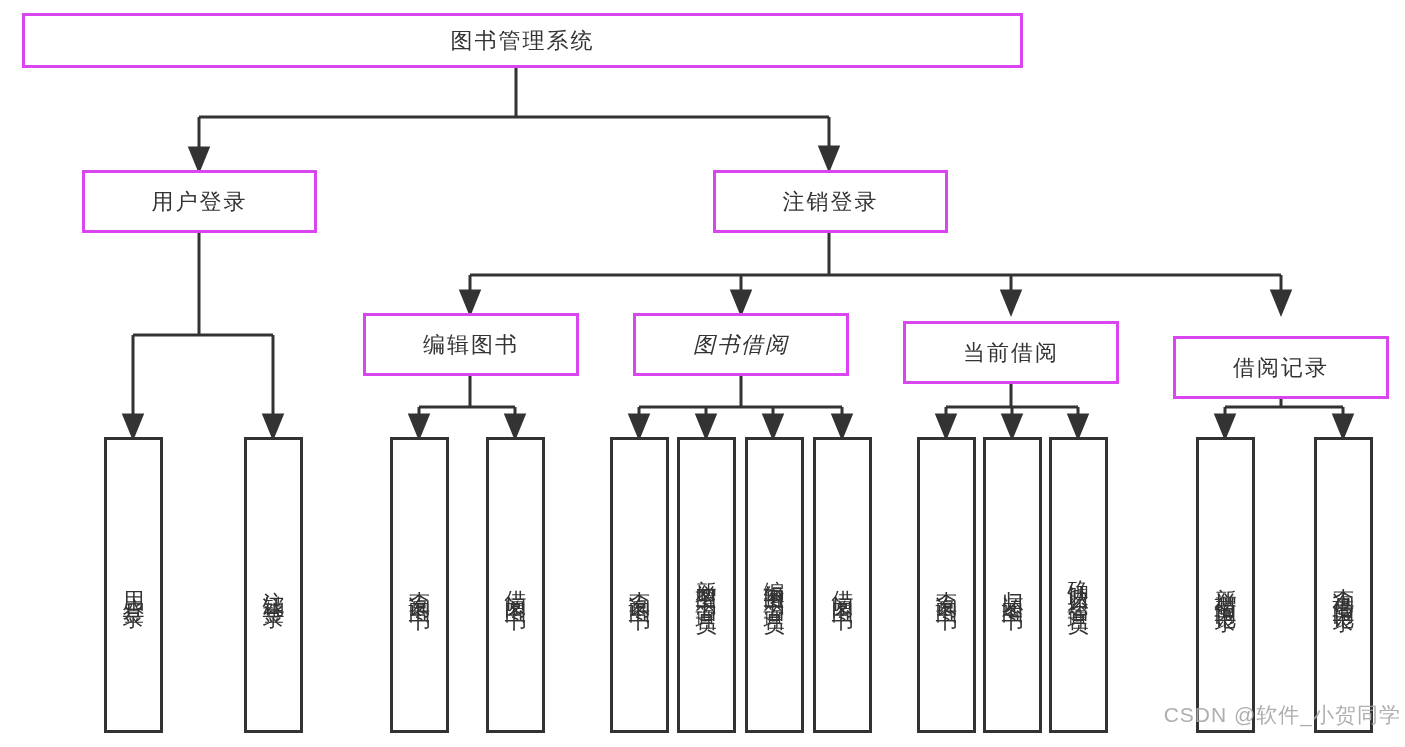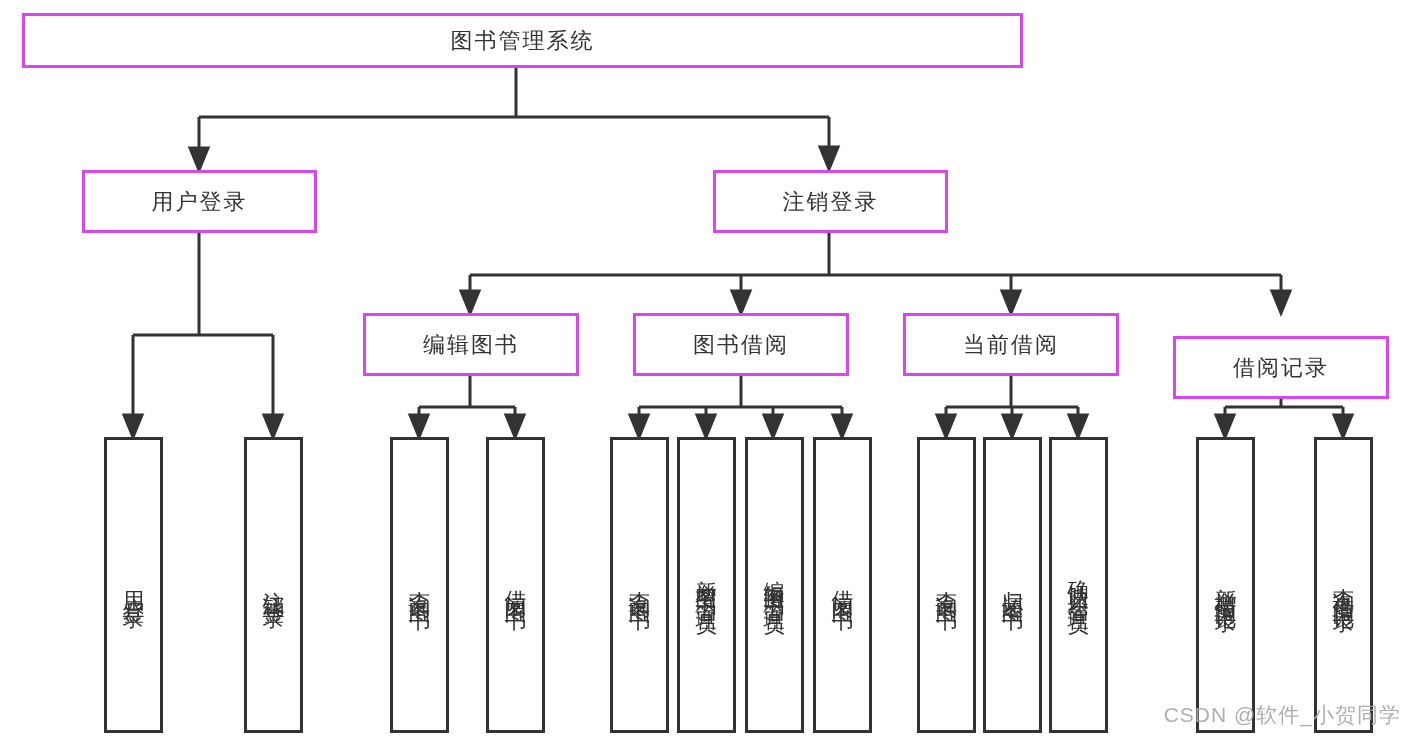--- a/index.html
+++ b/index.html
@@ -121,22 +121,22 @@
       <polygon points="1334,415 1352,415 1343,437"></polygon>
     </g>
   </svg>
 
   <div class="hbox" style="left:22px; top:13px; width:1001px; height:55px;">图书管理系统</div>
 
   <div class="hbox" style="left:82px; top:170px; width:235px; height:63px;">用户登录</div>
   <div class="hbox" style="left:713px; top:170px; width:235px; height:63px;">注销登录</div>
 
   <div class="hbox" style="left:363px; top:313px; width:216px; height:63px;">编辑图书</div>
-  <div class="hbox" style="left:633px; top:313px; width:216px; height:63px;">图书借阅</div>
-  <div class="hbox" style="left:903px; top:313px; width:216px; height:63px;">当前借阅</div>
+  <div class="hbox" style="left:633px; top:313px; width:216px; height:63px;font-style:italic;">图书借阅</div>
+  <div class="hbox" style="left:903px; top:321px; width:216px; height:63px;">当前借阅</div>
   <div class="hbox" style="left:1173px; top:313px; width:216px; height:63px;margin-top:23px;">借阅记录</div>
 
   <div class="vbox" style="left:104px;">用户登录</div>
   <div class="vbox" style="left:244px;">注销登录</div>
 
   <div class="vbox" style="left:390px;">查询图书</div>
   <div class="vbox" style="left:486px;">借阅图书</div>
 
   <div class="vbox" style="left:610px;">查询图书</div>
   <div class="vbox long" style="left:677px;">新增图书（管理员）</div>

